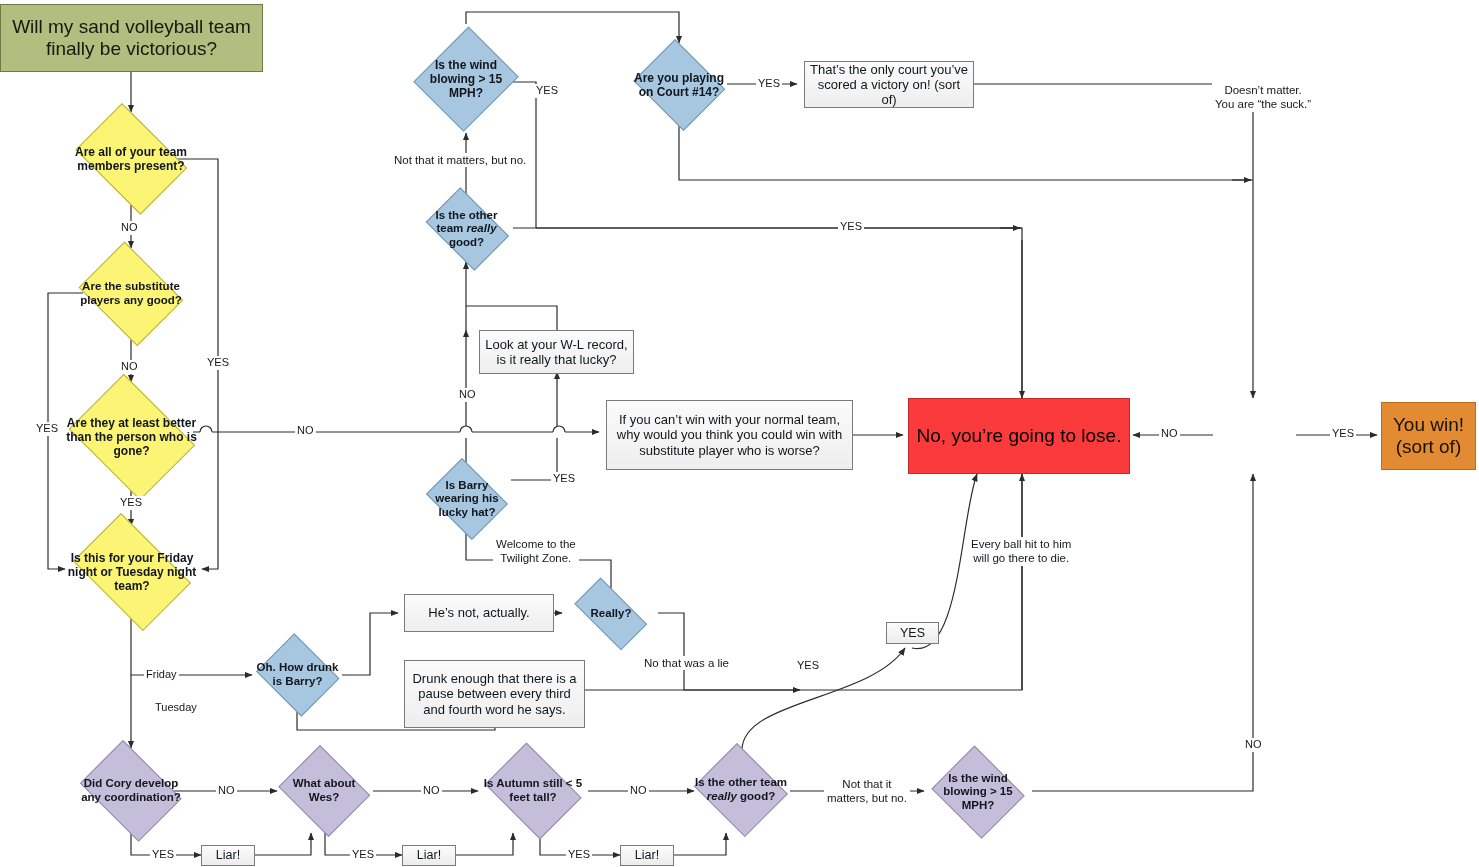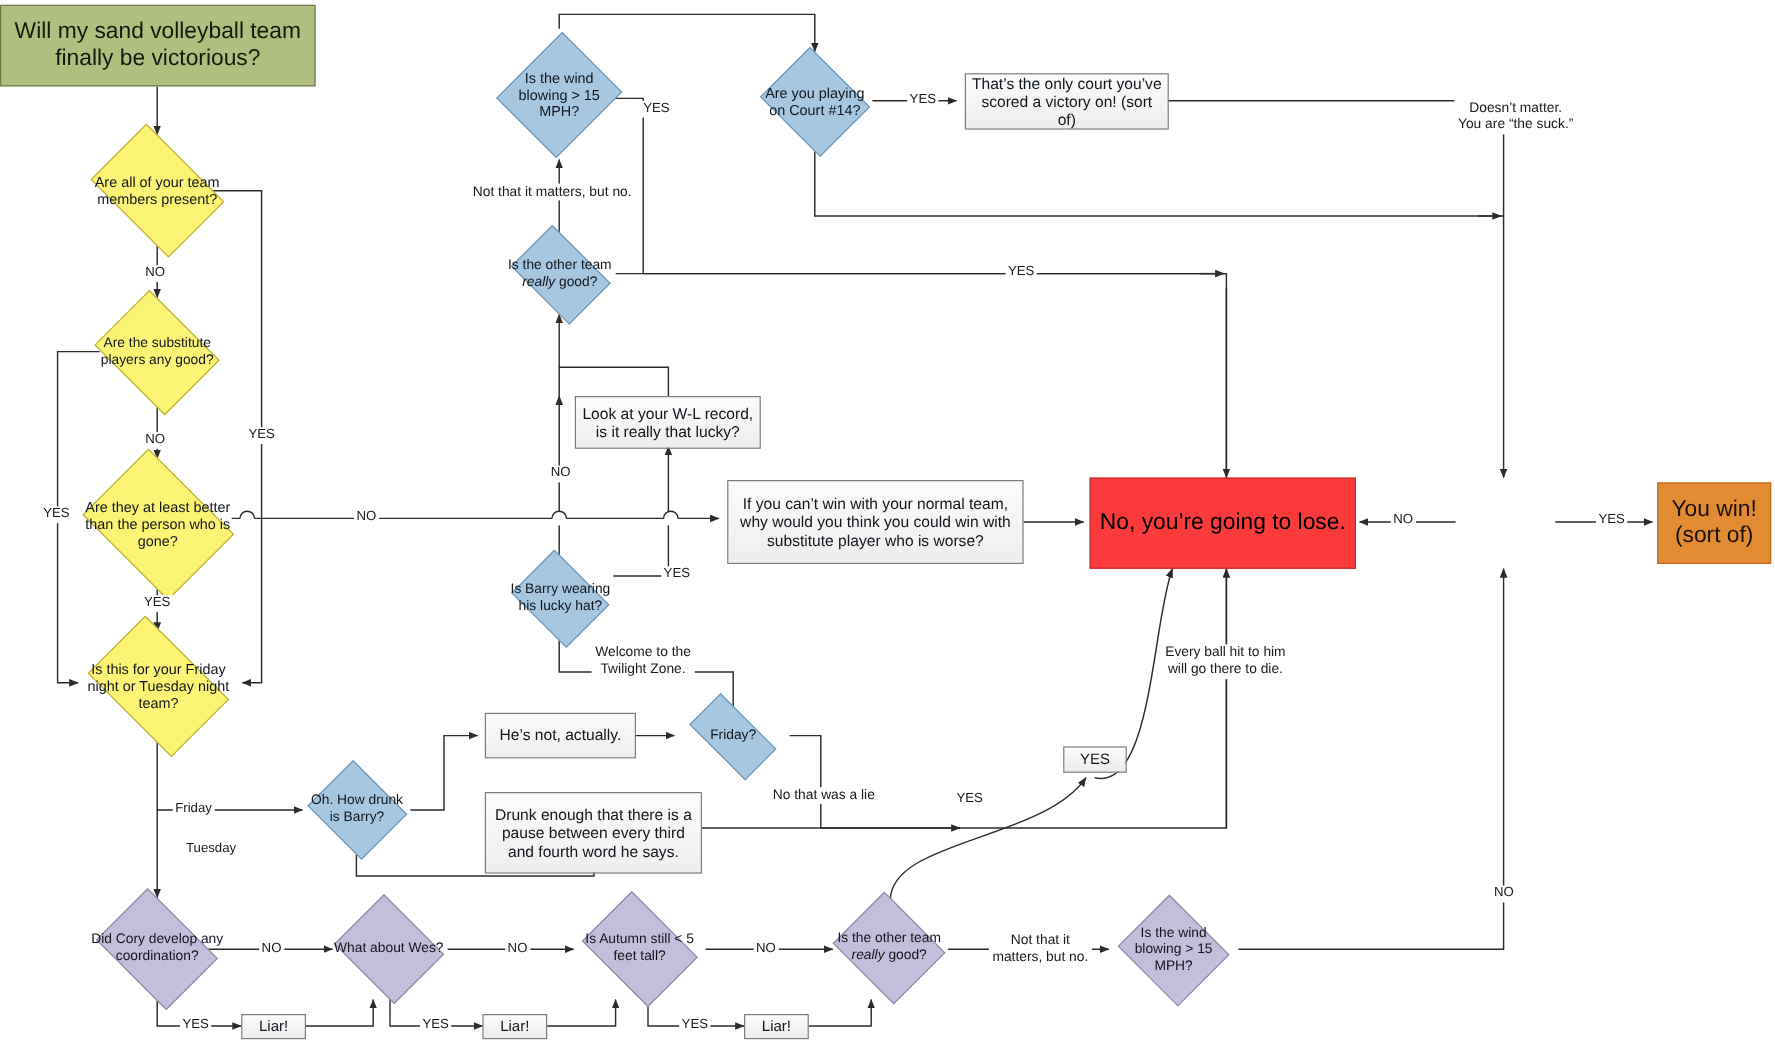--- a/index.html
+++ b/index.html
@@ -57,21 +57,21 @@
     font-size: 19px;
     color: #1a1208;
   }
   .rect-mini {
     border: 1px solid #7b7b7b;
     background: linear-gradient(to bottom, #fcfcfc 0%, #ececec 100%);
     font-size: 12.5px;
   }
 
   
-  .diamond { background: transparent; border: none; }
+  .diamond { background: transparent; border: none; font-weight: bold; }
   .diamond .dshape {
     position: absolute;
     left: 50%; top: 50%;
     width: 70.71%; height: 70.71%;
     transform: translate(-50%,-50%) rotate(45deg);
     border: 1px solid #808080;
     box-sizing: border-box;
   }
   .d-yellow .dshape { background: #fbf474; border-color: #b9b13a; }
   .d-blue   .dshape { background: #a7c6e0; border-color: #6f97b6; }
@@ -275,27 +275,27 @@
 
   <div class="node diamond d-blue small" style="left:252px; top:637px; width:91px; height:76px;">
     <div class="dshape"></div>
     <span class="txt">Oh. How drunk is Barry?</span>
   </div>
 
   <div class="node rect rect-win" style="left:1381px; top:402px; width:95px; height:68px;">
     <span class="txt">You win! (sort of)</span>
   </div>
 
-  <div class="node rect" style="left:404px; top:594px; width:126px; height:38px;">
+  <div class="node rect" style="left:404px; top:594px; width:150px; height:38px;">
     <span class="txt">He’s not, actually.</span>
   </div>
 
   <div class="node diamond d-blue small" style="left:564px; top:588px; width:94px; height:52px;">
     <div class="dshape"></div>
-    <span class="txt">Friday?</span>
+    <span class="txt">Really?</span>
   </div>
 
   <div class="node rect" style="left:404px; top:660px; width:181px; height:68px;">
     <span class="txt">Drunk enough that there is a pause between every third and fourth word he says.</span>
   </div>
 
   <div class="node rect rect-mini" style="left:886px; top:622px; width:53px; height:22px;">
     <span class="txt">YES</span>
   </div>
 

